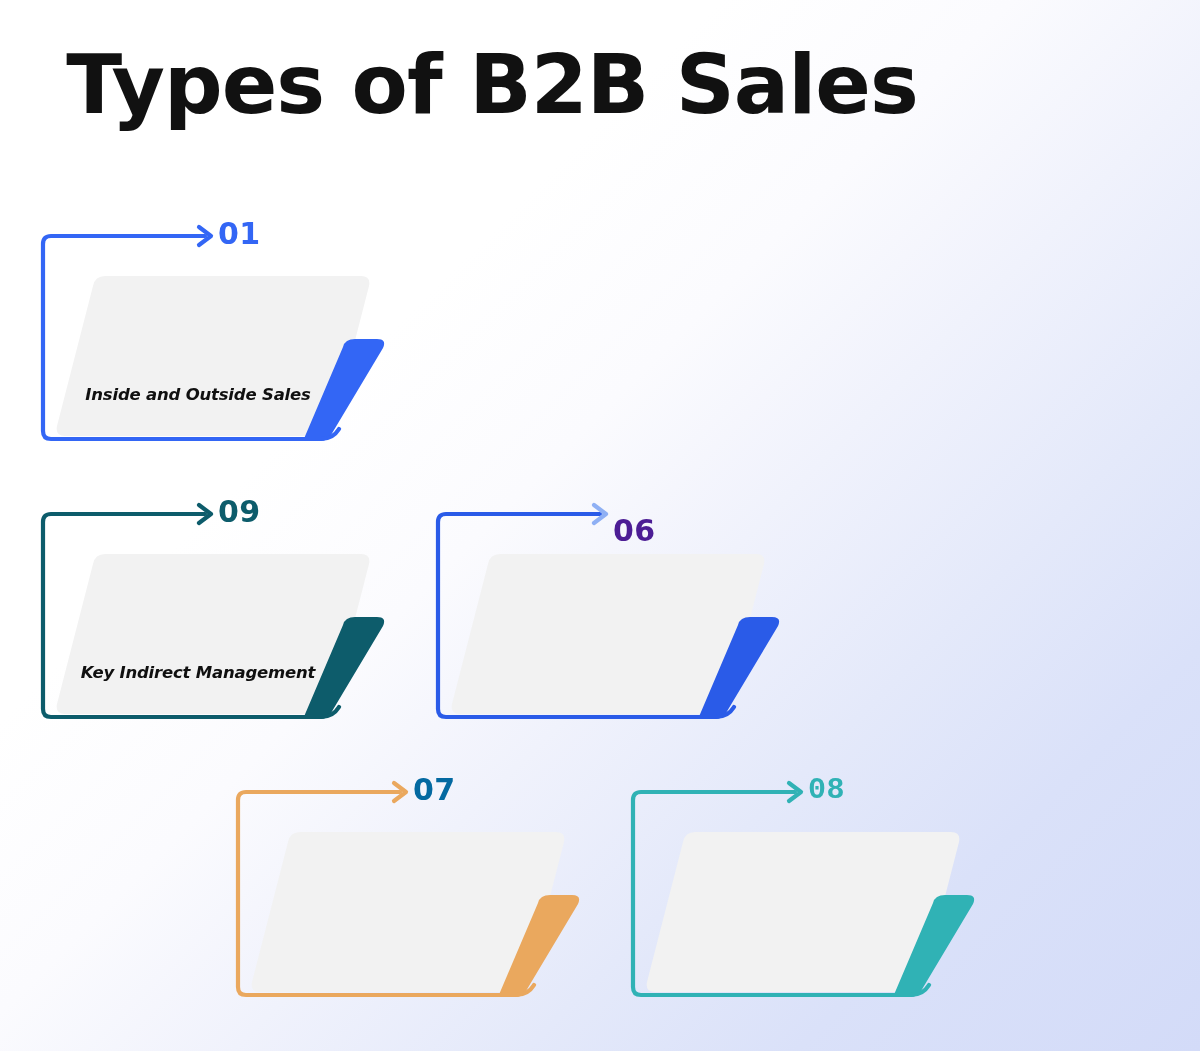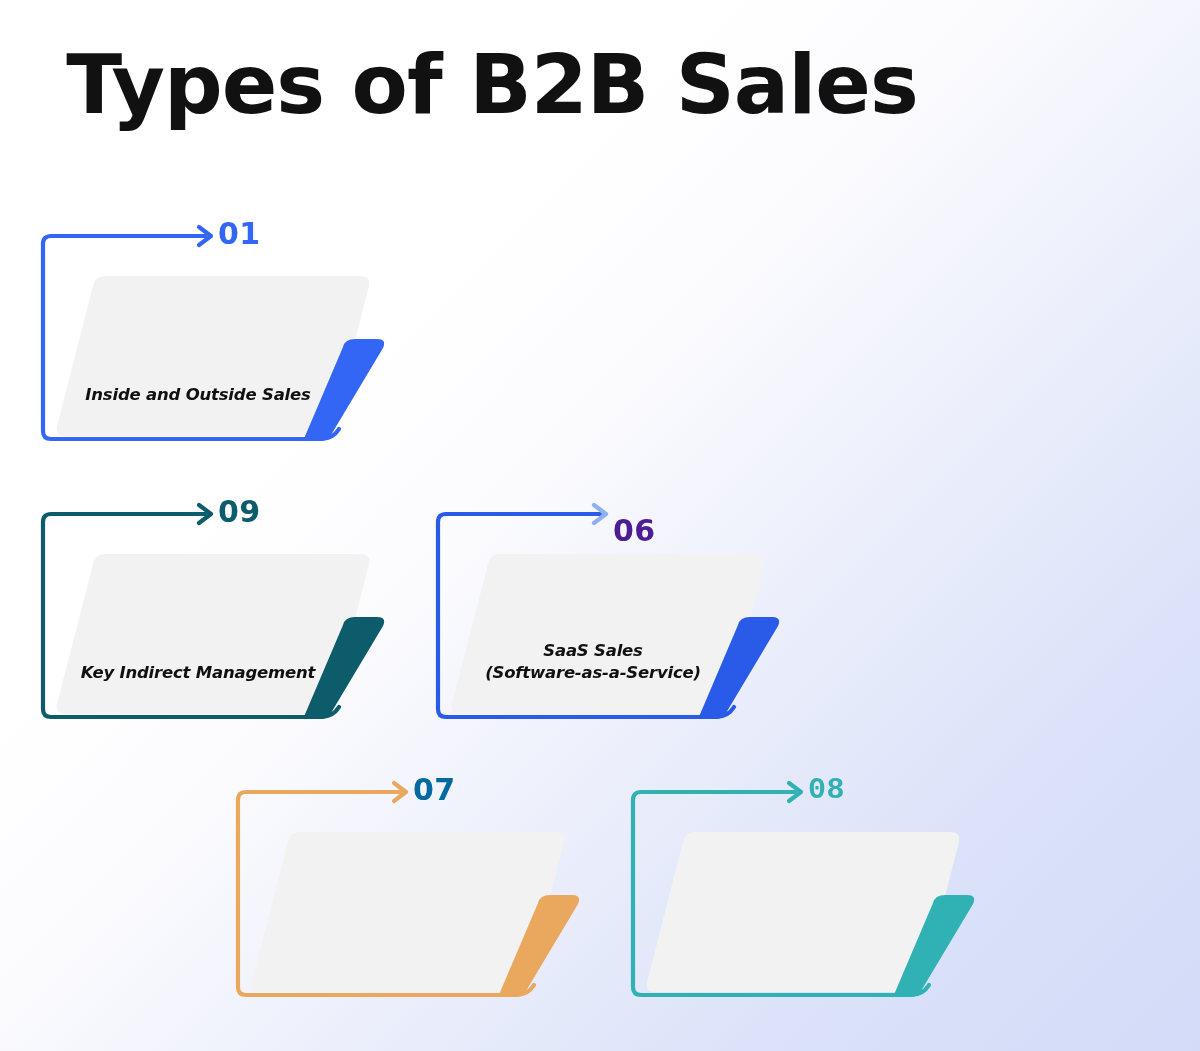--- a/index.html
+++ b/index.html
@@ -162,24 +162,20 @@
       </div>
       <div class="cell">
         <div class="item" id="item-5">
             <svg viewBox="0 0 360 260">
               <path d="M 70 62 L 328 62 q 10 0 8 10 L 300 212 q -2 10 -12 10 L 32 222 q -10 0 -8 -10 L 60 72 q 2 -10 12 -10 Z" fill="#f2f2f2"></path>
               <path d="M 310 133 q 2 -8 12 -8 L 344 125 q 10 0 6 9 L 298 221 q -3 6 -11 6 L 270 227 Z" fill="#2a5be8"></path>
               <path d="M 172 22 L 18 22 q -8 0 -8 8 L 10 217 q 0 8 8 8 L 288 225 q 12 0 18 -10" fill="none" stroke="#2a5be8" stroke-width="4.2" stroke-linecap="round" stroke-linejoin="round"></path>
               <path d="M 166 13 L 178 22 L 166 31" fill="none" stroke="#8fb0f4" stroke-width="4.2" stroke-linecap="round" stroke-linejoin="round"></path>
             </svg>
             <div class="num" style="color: #4c1d95; margin-top: 19px;">06</div>
-            <div class="label" style="color: rgb(16, 16, 16);">
-              <span>SaaS Sales</span>
-              <span class="l2">(Software-as-a-Service)</span>
-            </div>
           </div>
       </div>
     </div>
 
     <div class="row row-3">
       <div class="cell">
         <div class="item" id="item-6">
             <svg viewBox="0 0 360 260">
               <path d="M 70 62 L 328 62 q 10 0 8 10 L 300 212 q -2 10 -12 10 L 32 222 q -10 0 -8 -10 L 60 72 q 2 -10 12 -10 Z" fill="#f2f2f2"></path>
               <path d="M 310 133 q 2 -8 12 -8 L 344 125 q 10 0 6 9 L 298 221 q -3 6 -11 6 L 270 227 Z" fill="#eaa85e"></path>

